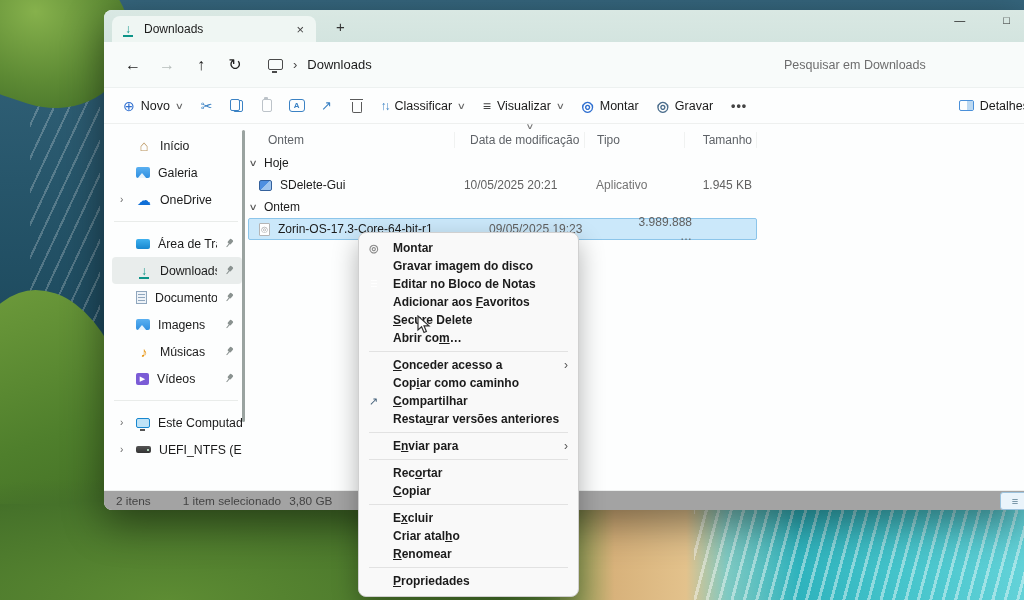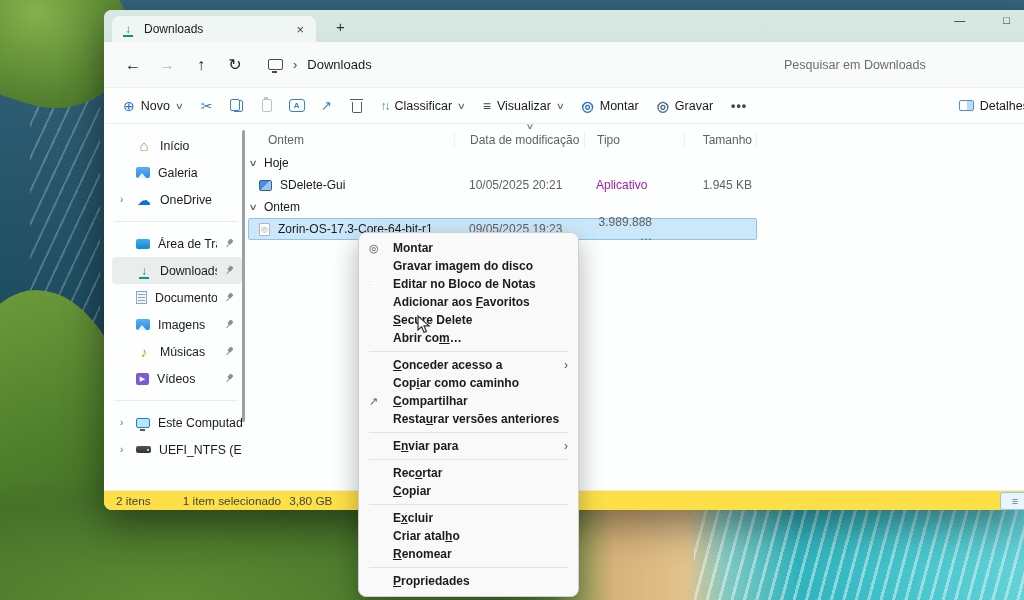--- a/index.html
+++ b/index.html
@@ -119,33 +119,33 @@
   .filearea { position:relative; flex:1; padding-top:4px; }
   .fheaders { position:relative; display:flex; height:24px; align-items:center; color:#5f6368; font-size:12px; }
   .fh { border-right:1px solid #f0f2f1; height:16px; display:flex; align-items:center; }
   .fh1 { width:207px; padding-left:20px; }
   .fh2 { width:130px; padding-left:15px; position:relative; }
   .fh3 { width:100px; padding-left:12px; }
   .fh4 { width:72px; justify-content:flex-end; padding-right:4px; }
   .sort-caret { position:absolute; left:72px; top:-10px; font-size:8px; color:#777; transform:scaleX(1.5); }
   .fgroup { display:flex; align-items:center; height:22px; font-size:12px; color:#1b1b1b; gap:6px; }
   .fgroup .gchev { font-size:9px; color:#555; transform:scaleX(1.4); width:10px; text-align:center; }
-  .frow { display:flex; align-items:center; height:22px; font-size:12px; border:1px solid transparent; border-radius:2px; width:509px; }
+  .frow { display:flex; align-items:center; height:22px; font-size:12px; border:1px solid transparent; border-radius:2px; width:509px;gap:20px; }
   .frow.sel { background:#cbe8fa; border-color:#8cc5ea; }
   .fc1 { width:205px; display:flex; align-items:center; gap:8px; padding-left:10px; color:#1b1b1b; }
   .fc2 { width:130px; padding-left:15px; color:#616161; }
-  .fc3 { width:100px; padding-left:12px; color:#a21caf; }
+  .fc3 { width:100px; padding-left:12px; color:#737373; }
   .fc4 { width:72px; text-align:right; padding-right:4px; color:#616161; }
   .fi { display:inline-flex; align-items:center; justify-content:center; width:14px; height:14px; }
   .fi-app { width:13px; height:11px; background:linear-gradient(135deg,#4e8fe0 50%,#9fc5ee 50%); border:1px solid #34619c; border-radius:2px; }
   .fi-iso { width:11px; height:13px; background:#fff; border:1px solid #b5b5b5; border-radius:1px; color:#9a9a9a; font-size:8px; display:inline-flex; align-items:center; justify-content:center; }
 
   
   .statusbar { position:relative; height:20px; border-top:1px solid #eceeed; display:flex; align-items:center;
-    font-size:11.8px; color:#444; background:#fde047; }
+    font-size:11.8px; color:#444; background:#a3a3a3; }
   .st1 { margin-left:12px; }
   .st2 { margin-left:32px; }
   .st3 { margin-left:8px; }
   .st-view { position:absolute; right:-6px; top:1px; width:30px; height:18px; border:1px solid #9cc3de; border-radius:3px;
     background:#eaf4fb; display:flex; align-items:center; justify-content:center; color:#5a7c92; font-size:11px; }
 
   
   .ctxmenu { position:absolute; left:358px; top:232px; width:221px; background:#f9f9f9;
     border:1px solid #d0d0d0; border-radius:8px; box-shadow:0 10px 26px rgba(0,0,0,.3);
     padding:6px 4px; z-index:50; }

